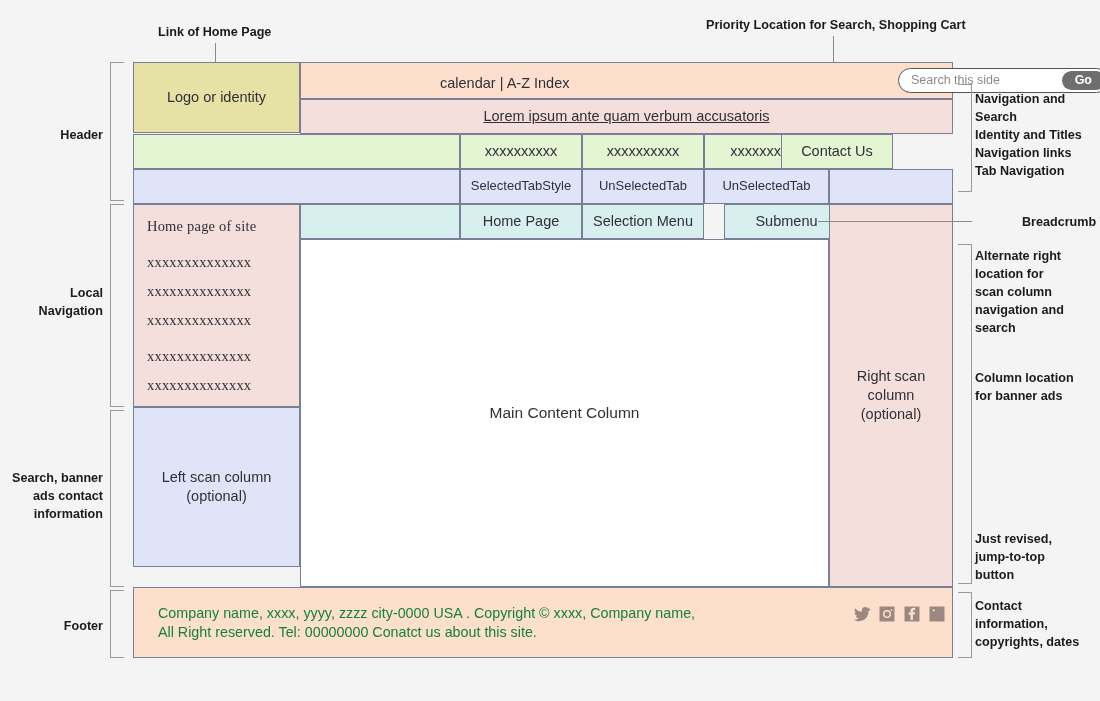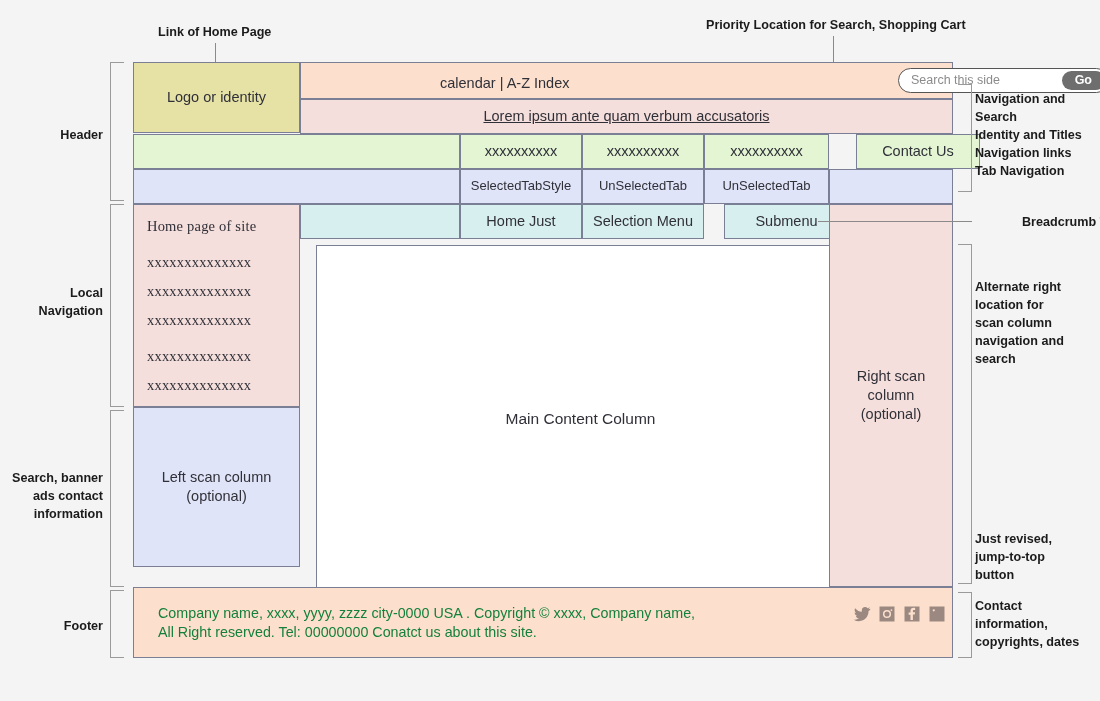--- a/index.html
+++ b/index.html
@@ -159,44 +159,44 @@
   </div>
 
   <div class="cell bd c-logo" style="left:133px; top:62px; width:167px; height:71px;">Logo or identity</div>
 
   <div class="cell bd c-pink" style="left:300px; top:99px; width:653px; height:35px; font-size:14.5px;text-decoration:underline;">Lorem ipsum ante quam verbum accusatoris</div>
 
   <div class="cell bd c-green" style="left:133px; top:134px; width:327px; height:35px;"></div>
   <div class="cell bd c-green" style="left:460px; top:134px; width:122px; height:35px;">xxxxxxxxxx</div>
   <div class="cell bd c-green" style="left:582px; top:134px; width:122px; height:35px;">xxxxxxxxxx</div>
   <div class="cell bd c-green" style="left:704px; top:134px; width:125px; height:35px;">xxxxxxxxxx</div>
-  <div class="cell bd c-green" style="left:856px; top:134px; width:124px; height:35px;">Contact Us</div>
+  <div class="cell bd c-green" style="left:781px; top:134px; width:112px; height:35px;">Contact Us</div>
 
   <div class="cell bd c-lav" style="left:133px; top:169px; width:327px; height:35px;"></div>
   <div class="cell bd c-lav" style="left:460px; top:169px; width:122px; height:35px; font-size:13px;">SelectedTabStyle</div>
   <div class="cell bd c-lav" style="left:582px; top:169px; width:122px; height:35px; font-size:13px;">UnSelectedTab</div>
   <div class="cell bd c-lav" style="left:704px; top:169px; width:125px; height:35px; font-size:13px;">UnSelectedTab</div>
   <div class="cell bd c-lav" style="left:829px; top:169px; width:124px; height:35px;"></div>
 
   <div class="cell bd c-pink" style="left:133px; top:204px; width:167px; height:203px;"></div>
   <div class="lnav" style="left:133px; top:204px; width:167px;font-family:Liberation Serif, serif;">
     <div class="row gap">Home page of site</div>
     <div class="row">xxxxxxxxxxxxxx</div>
     <div class="row">xxxxxxxxxxxxxx</div>
     <div class="row gap">xxxxxxxxxxxxxx</div>
     <div class="row">xxxxxxxxxxxxxx</div>
     <div class="row">xxxxxxxxxxxxxx</div>
   </div>
 
   <div class="cell bd c-cyan" style="left:300px; top:204px; width:160px; height:35px;"></div>
-  <div class="cell bd c-cyan" style="left:460px; top:204px; width:122px; height:35px;">Home Just</div>
+  <div class="cell bd c-cyan" style="left:460px; top:204px; width:122px; height:35px;">Home Page</div>
   <div class="cell bd c-cyan" style="left:582px; top:204px; width:122px; height:35px;">Selection Menu</div>
   <div class="cell bd c-cyan" style="left:704px; top:204px; width:125px; height:35px;margin-left:20px;">Submenu</div>
 
-  <div class="cell bd c-white" style="left:316px; top:239px; width:529px; height:348px; font-size:15.5px;margin-top:6px;">Main Content Column</div>
+  <div class="cell bd c-white" style="left:300px; top:239px; width:529px; height:348px; font-size:15.5px;">Main Content Column</div>
 
   <div class="cell bd c-pink" style="left:829px; top:204px; width:124px; height:383px;">Right scan
 column
 (optional)</div>
 
   <div class="cell bd c-lav" style="left:133px; top:407px; width:167px; height:160px;">Left scan column
 (optional)</div>
 
   <div class="cell bd c-peach" style="left:133px; top:587px; width:820px; height:71px;"></div>
   <div class="foot-text" style="left:158px; top:604px; width:620px;">Company name, xxxx, yyyy, zzzz city-0000 USA . Copyright © xxxx, Company name,
@@ -230,25 +230,27 @@
   <div class="leader hline" style="left:818px; top:221px; width:140px;"></div>
   <div class="bracket right-br" style="left:958px; top:244px; width:14px; height:340px;"></div>
   <div class="bracket right-br" style="left:958px; top:592px; width:14px; height:66px;"></div>
 
   <div class="anno anno-right" style="left:975px; top:91px; width:120px;">Navigation and
 Search
 Identity and Titles
 Navigation links
 Tab Navigation</div>
   <div class="anno anno-right" style="left:975px; top:214px; width:120px;margin-left:47px;">Breadcrumb Trail</div>
-  <div class="anno anno-right" style="left:975px; top:248px; width:120px;margin-top:31px;">Alternate right
+  <div class="anno anno-right" style="left:975px; top:248px; width:120px;">Alternate right
 location for
 scan column
 navigation and
 search</div>
+  <div class="anno anno-right" style="left:975px; top:370px; width:120px;">Column location
+for banner ads</div>
   <div class="anno anno-right" style="left:975px; top:531px; width:120px;">Just revised,
 jump-to-top
 button</div>
   <div class="anno anno-right" style="left:975px; top:598px; width:125px;">Contact
 information,
 copyrights, dates</div>
 
 </div>
 
 </body></html>

